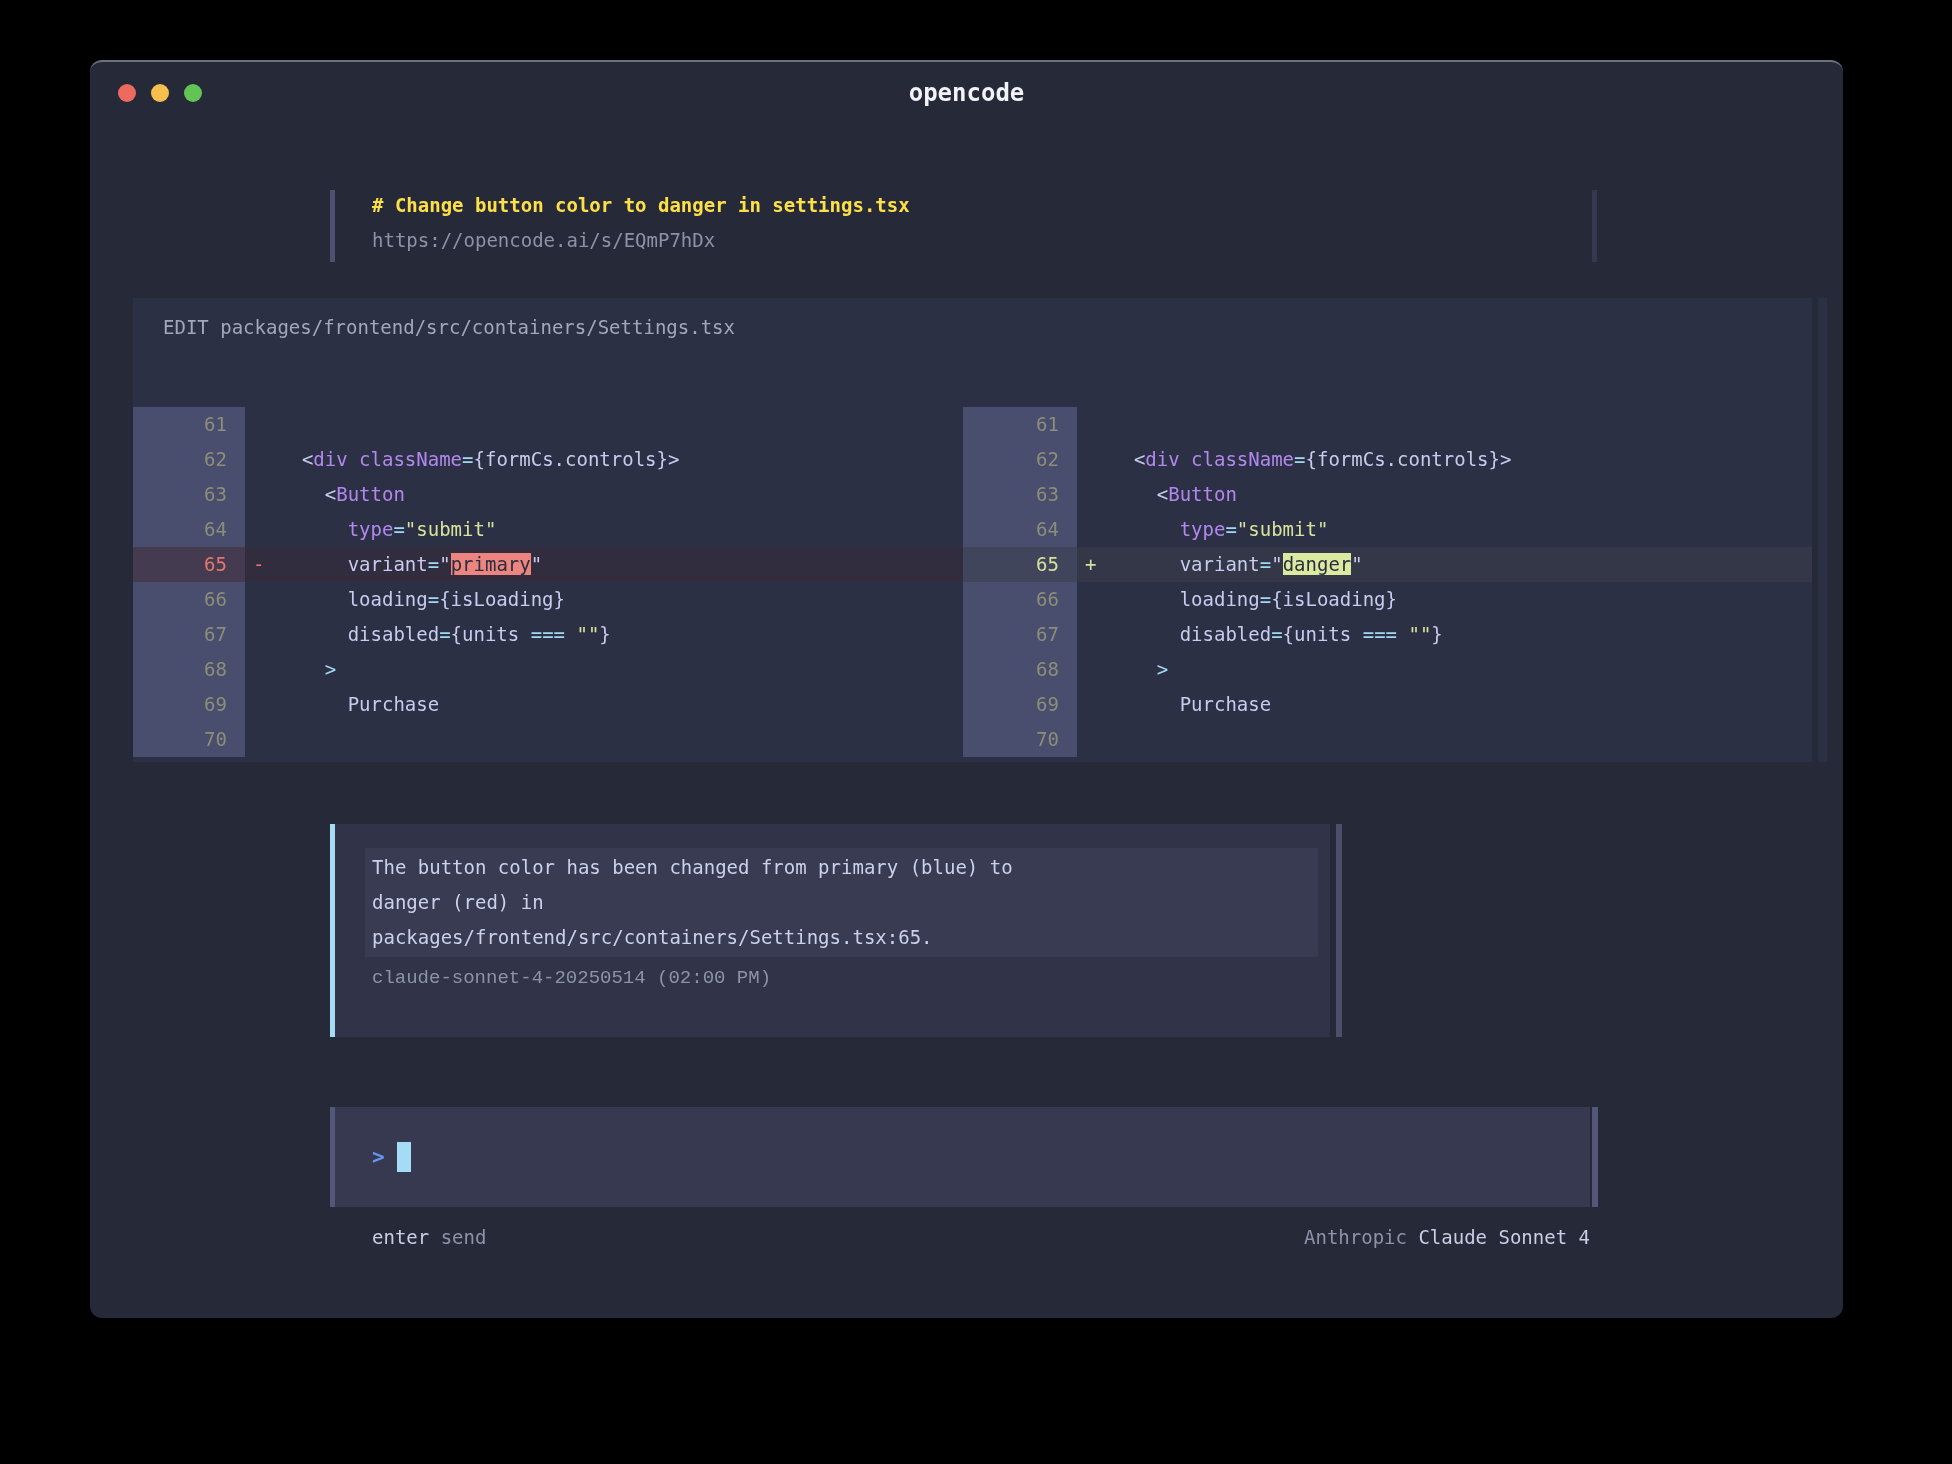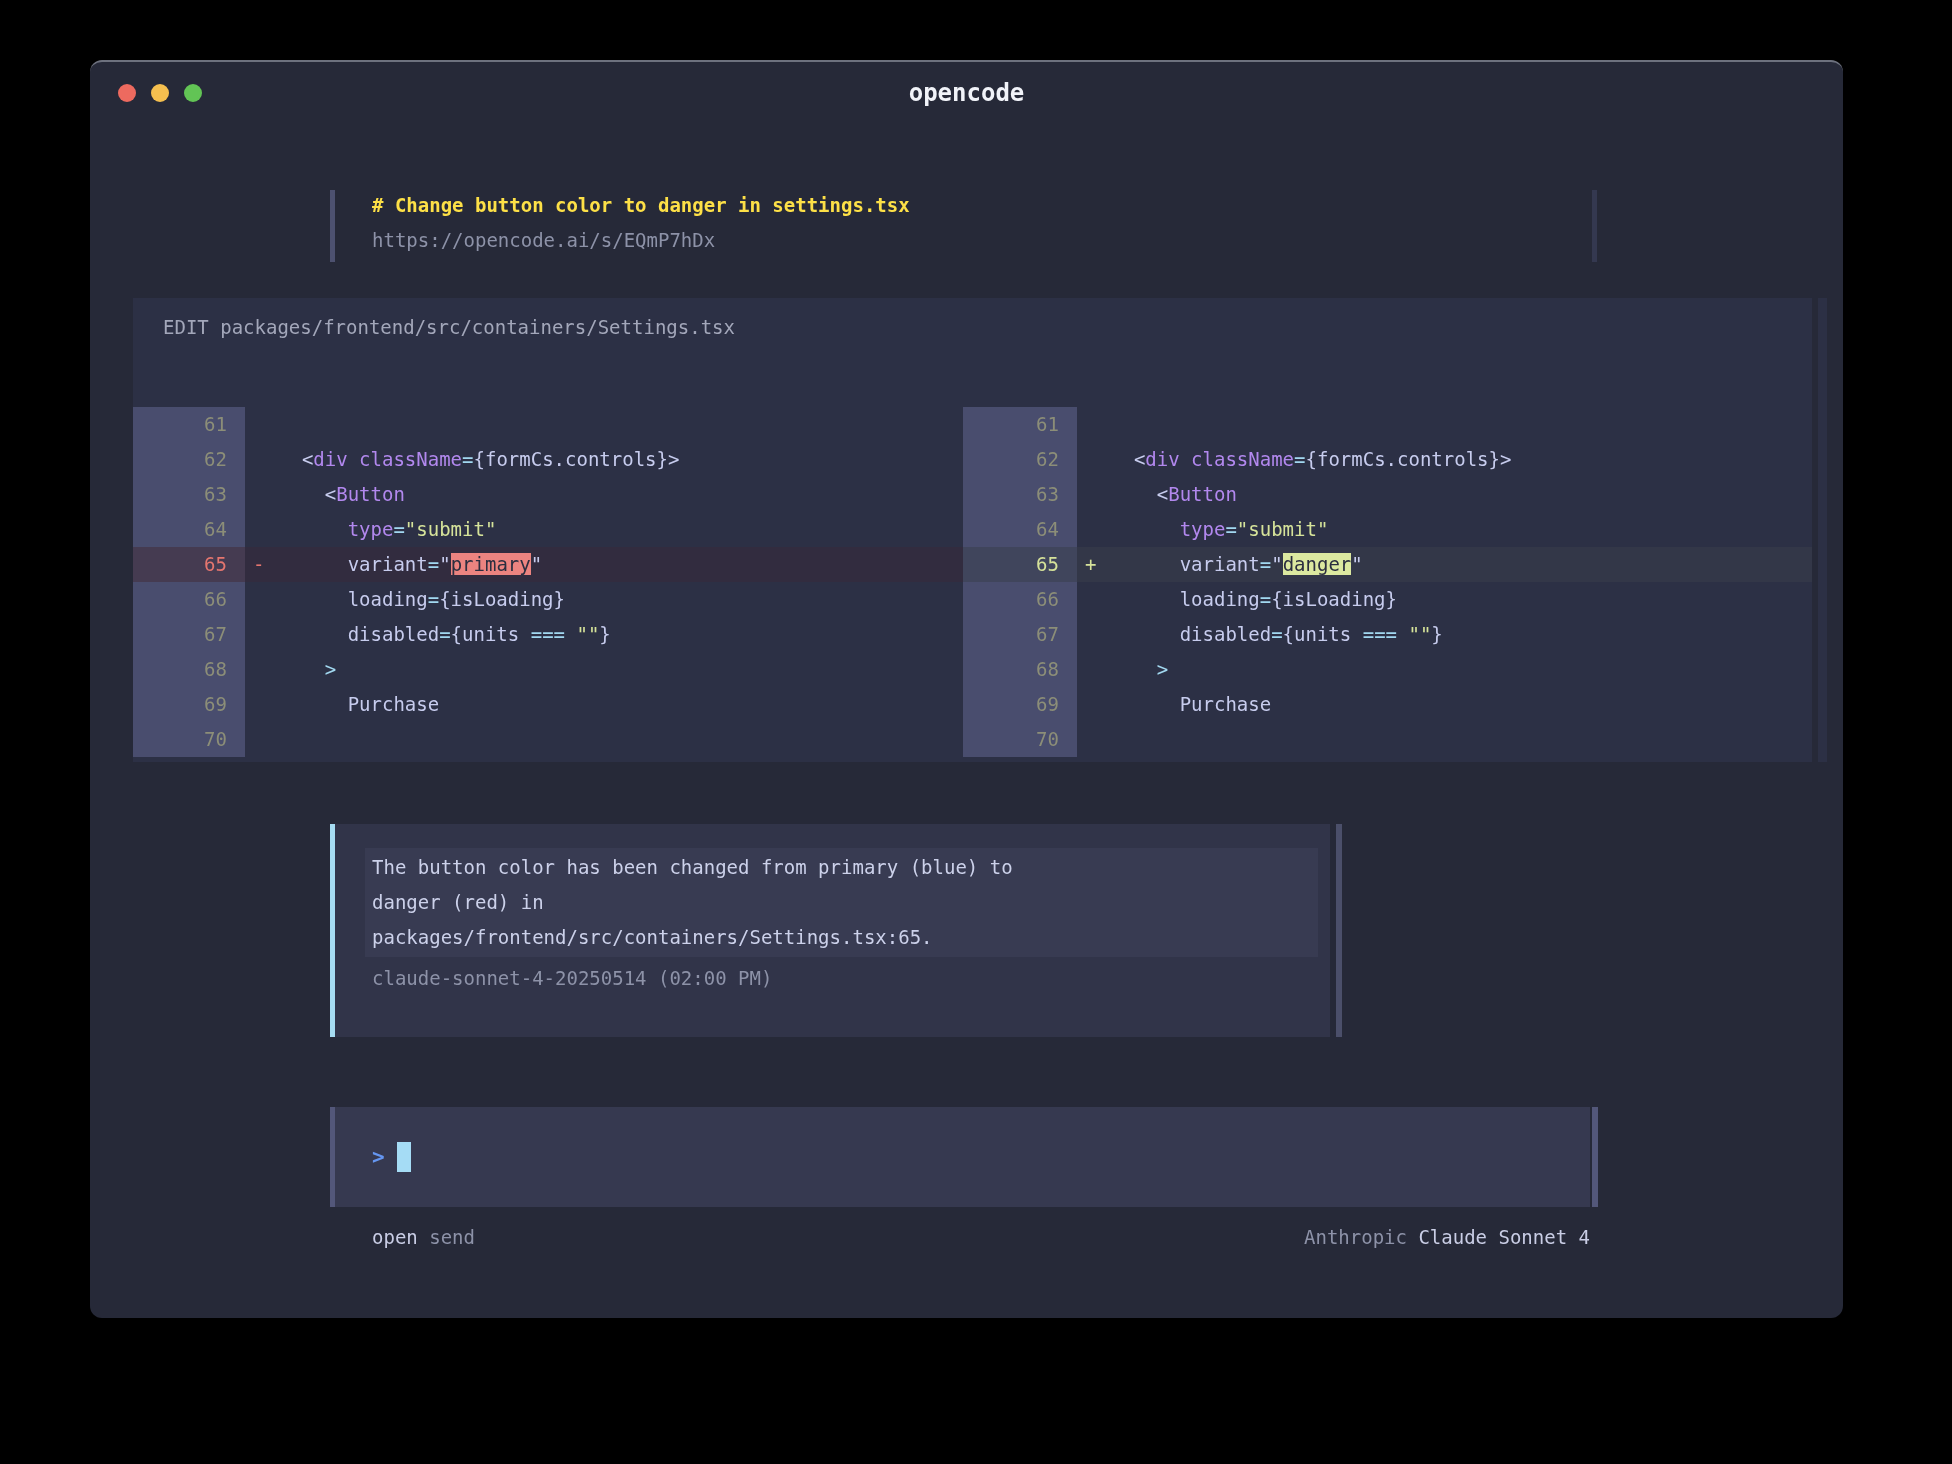--- a/index.html
+++ b/index.html
@@ -55,21 +55,21 @@
   .drow.ad .mk { color:#d6e29a; }
   .drow.ad .tk-hl { background:#dce9a0; color:#2b2e3f; }
 
   
   .asst { position:absolute; left:240px; top:762px; width:1012px; height:213px; }
   .asst .lbar { position:absolute; left:0; top:0; width:5px; height:213px; background:#a6dcf2; }
   .asst .box  { position:absolute; left:5px; top:0; width:995px; height:213px; background:#313449; }
   .asst .rbar { position:absolute; left:1006px; top:0; width:6px; height:213px; background:#4b4f6a; }
   .asst .para { margin:24px 12px 0 30px; background:#383b52; padding:2px 0 2px 7px; }
   .asst .para div { font-size:19px; line-height:35px; color:#ccd1ea; white-space:pre; }
-  .asst .meta { margin:4px 0 0 37px; font-size:19px; line-height:35px; color:#8d92a8; }
+  .asst .meta { margin:4px 0 0 37px; font-size:19px; line-height:35px; color:#8d92a8;font-family:Liberation Mono, monospace; }
 
   
   .inputbox { position:absolute; left:240px; top:1045px; width:1268px; height:100px; }
   .inputbox .lbar { position:absolute; left:0; top:0; width:5px; height:100px; background:#53577a; }
   .inputbox .box { position:absolute; left:5px; top:0; width:1255px; height:100px; background:#363950;
                    display:flex; align-items:center; padding-left:37px; }
   .inputbox .rbar { position:absolute; left:1262px; top:0; width:6px; height:100px; background:#53577a; }
   .prompt { font-size:21px; font-weight:bold; color:#6596f0; margin-right:12px; }
   .cursor { width:14px; height:30px; background:#a5dcf5; }
 
@@ -160,18 +160,18 @@
   <div class="inputbox">
     <div class="lbar"></div>
     <div class="box">
       <span class="prompt">&gt;</span>
       <span class="cursor"></span>
     </div>
     <div class="rbar"></div>
   </div>
 
   <div class="footer">
-    <div class="hint"><span class="c-lite">open</span> <span class="c-gray">send</span></div>
+    <div class="hint"><span class="c-lite">enter</span> <span class="c-gray">send</span></div>
     <div class="model"><span class="c-gray">Anthropic</span> <span class="c-lite">Claude Sonnet 4</span></div>
   </div>
 
 
 </div>
 
 </body></html>

